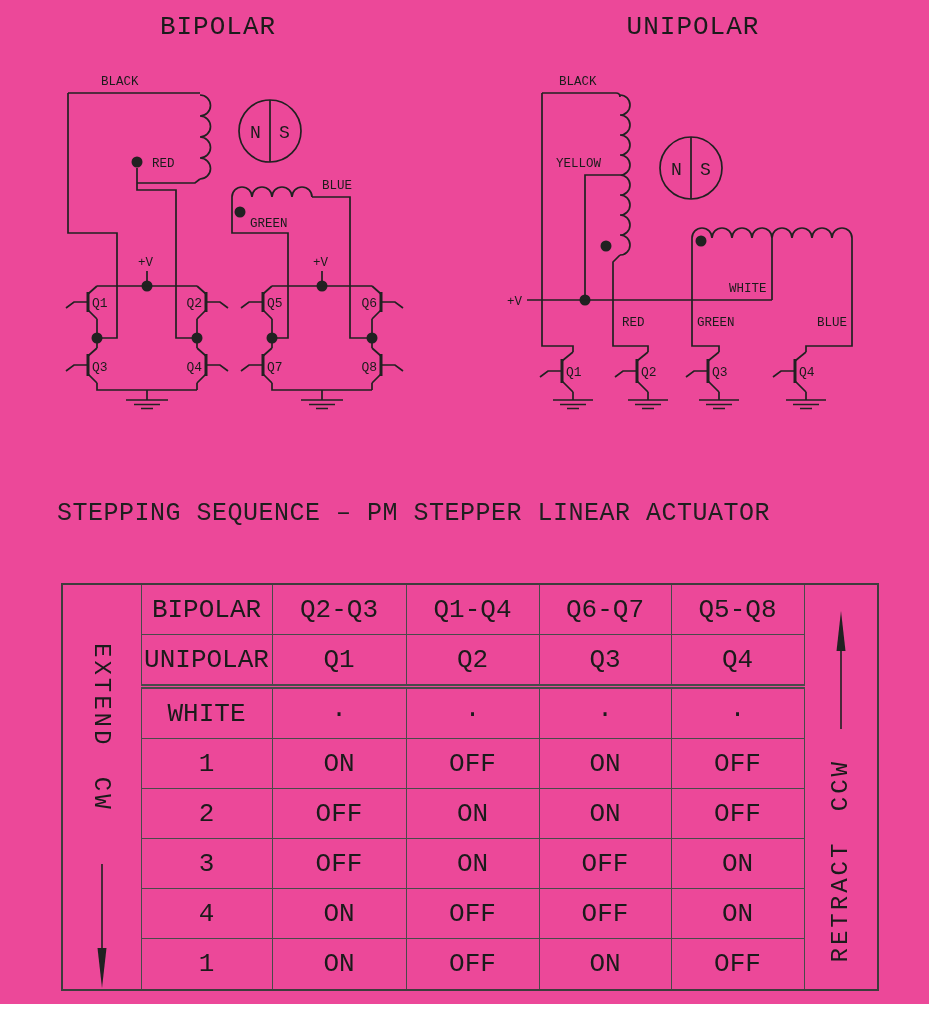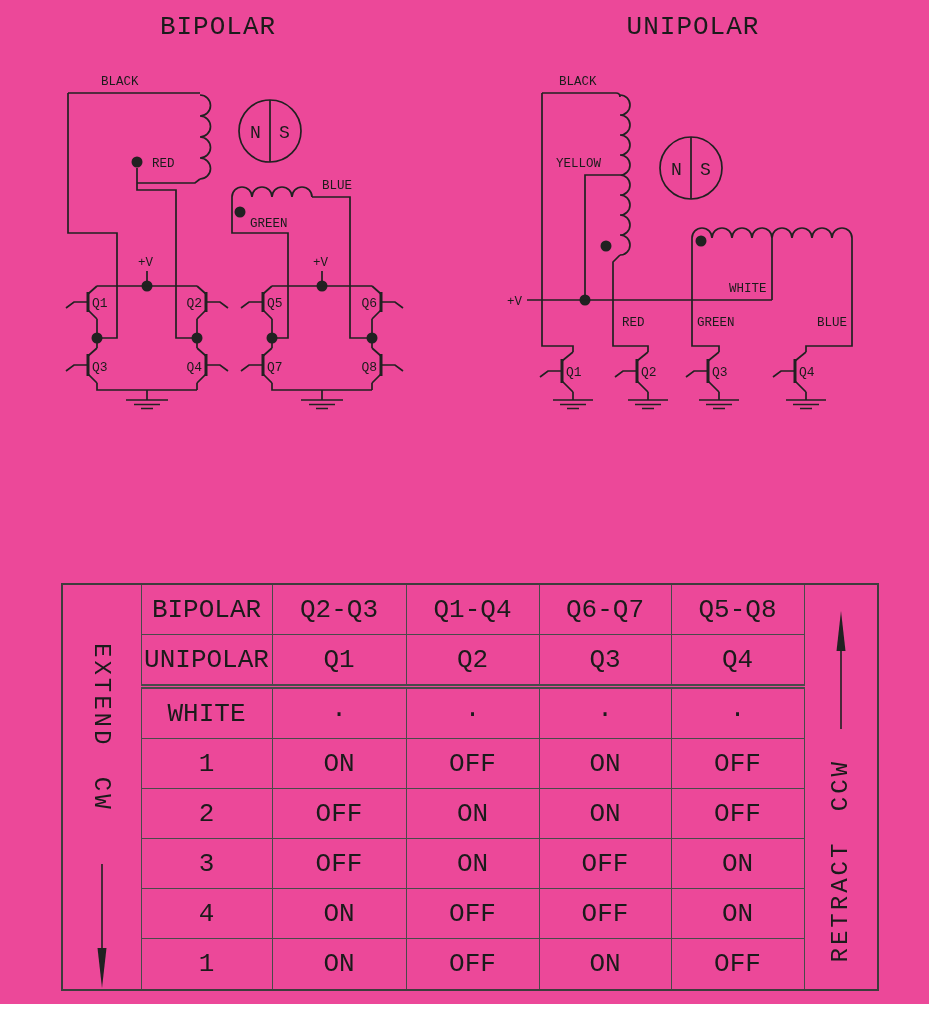--- a/index.html
+++ b/index.html
@@ -229,20 +229,21 @@
         <path d="M806,352 L795,361"></path>
         <path class="bar" d="M795,359 V383"></path>
         <path d="M795,381 L806,392"></path>
         <path d="M795,371 H781 L773,377"></path>
         <text class="qlab" x="799" y="376">Q4</text>
         <path d="M806,392 V400 M786,400 H826 M793,404.5 H819 M800,408.5 H812"></path>
       </g>
     </g>
   </svg>
 
+  <div class="section-title">STEPPING SEQUENCE – PM STEPPER LINEAR ACTUATOR</div>
 
   <table class="seq">
     <colgroup>
       <col style="width:79px">
         <col style="width:131px">
         <col style="width:134px">
       <col style="width:133px">
         <col style="width:132px">
         <col style="width:133px">
         <col style="width:74px">

